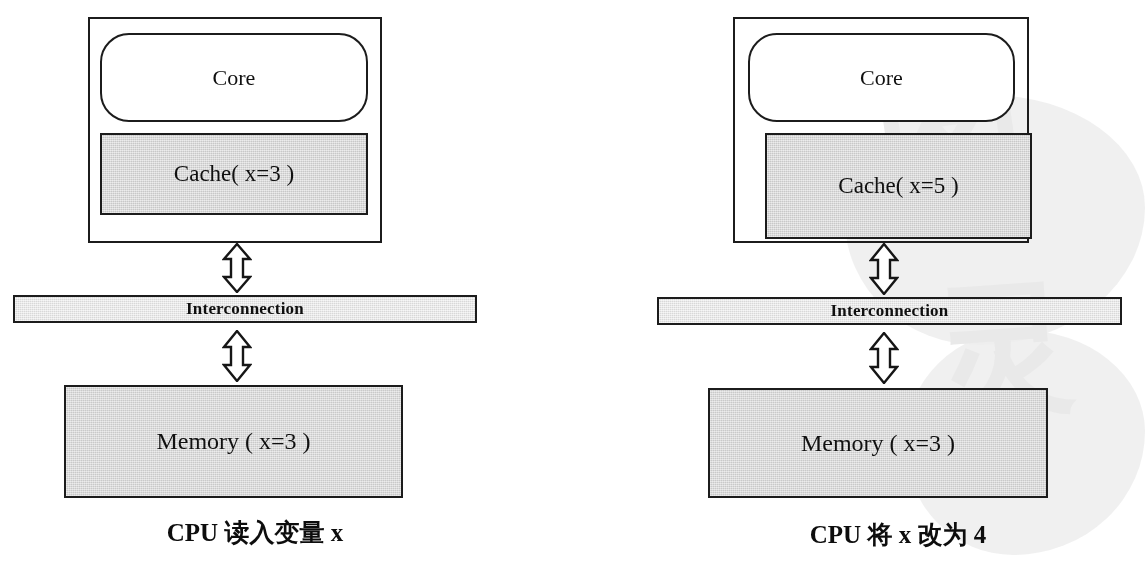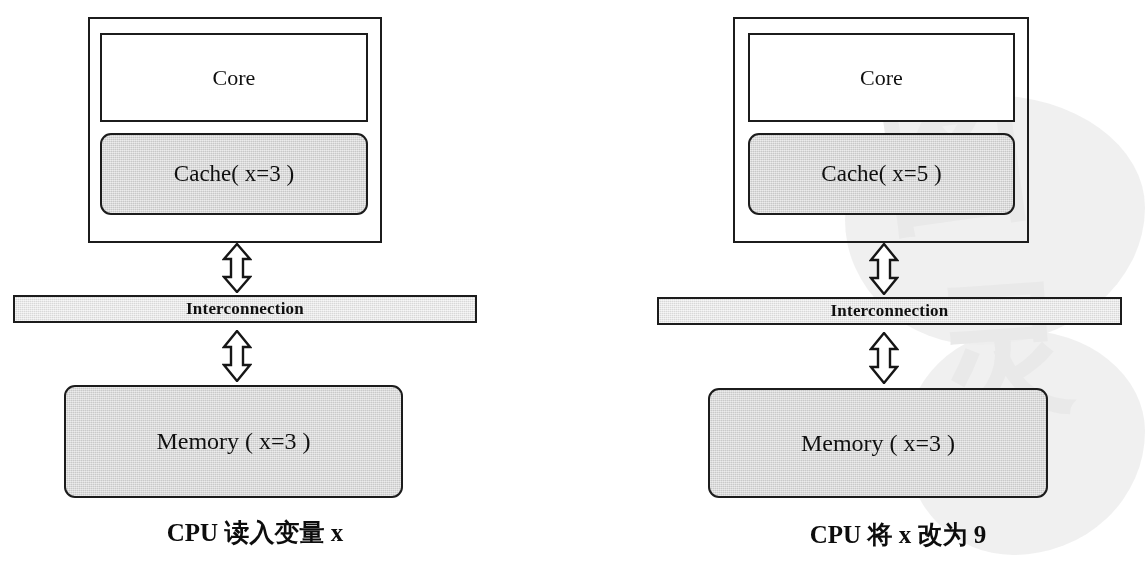--- a/index.html
+++ b/index.html
@@ -76,33 +76,32 @@
     font-family: "Liberation Serif", "DejaVu Serif", serif;
     color: #101010;
     white-space: nowrap;
   }
   .node.white { background: #ffffff; }
   .node.gray  {
     background: #d6d6d6;
     background-image:
       repeating-linear-gradient(0deg,   rgba(255,255,255,.35) 0 1px, rgba(0,0,0,.035) 1px 2px),
       repeating-linear-gradient(90deg,  rgba(255,255,255,.3)  0 1px, rgba(0,0,0,.03)  1px 2px);
-    border-radius: 11px;
   }
   .node.lightgray {
     background: #e4e4e4;
     background-image:
       repeating-linear-gradient(0deg,  rgba(255,255,255,.45) 0 1px, rgba(0,0,0,.03) 1px 2px),
       repeating-linear-gradient(90deg, rgba(255,255,255,.4)  0 1px, rgba(0,0,0,.025) 1px 2px);
   }
 
   .node .lbl { position: relative; z-index: 2; }
 
   
-  .t-core  { font-size: 22px; }
+  .t-core  { font-size: 22px; border-radius: 29px; }
   .t-cache { font-size: 23px; }
   .t-inter { font-size: 17px; font-weight: 700; letter-spacing: .2px; }
   .t-mem   { font-size: 24px; }
 
   
   .arrow {
     position: absolute;
     z-index: 3;
   }
   .arrow svg { display: block; }
@@ -166,21 +165,21 @@
   </div>
 
   <div class="group right">
 
     <div class="cpu-box" style="left:160px; top:17px; width:296px; height:226px;"></div>
 
     <div class="node white t-core" style="left:175px; top:33px; width:267px; height:89px;">
       <span class="lbl">Core</span>
     </div>
 
-    <div class="node gray t-cache" style="left:175px; top:133px; width:267px; height:82px;">
+    <div class="node gray t-cache" style="left:192px; top:133px; width:267px; height:106px;">
       <span class="lbl">Cache( x=5 )</span>
     </div>
 
     <div class="arrow" style="left:296px; top:243px; width:30px; height:52px;">
       <svg width="30" height="52" viewBox="0 0 30 52">
         <polygon points="15,1 28,17 21,17 21,35 28,35 15,51 2,35 9,35 9,17 2,17" fill="#ffffff" stroke="#161616" stroke-width="2.4" stroke-linejoin="miter"></polygon>
       </svg>
     </div>
 
     <div class="node lightgray t-inter" style="left:84px; top:297px; width:465px; height:28px;">
@@ -190,16 +189,16 @@
     <div class="arrow" style="left:296px; top:332px; width:30px; height:52px;">
       <svg width="30" height="52" viewBox="0 0 30 52">
         <polygon points="15,1 28,17 21,17 21,35 28,35 15,51 2,35 9,35 9,17 2,17" fill="#ffffff" stroke="#161616" stroke-width="2.4" stroke-linejoin="miter"></polygon>
       </svg>
     </div>
 
     <div class="node gray t-mem" style="left:135px; top:388px; width:340px; height:110px;">
       <span class="lbl">Memory  ( x=3 )</span>
     </div>
 
-    <div class="caption" style="left:70px; top:518px; width:470px;">CPU 将 x 改为 9</div>
+    <div class="caption" style="left:70px; top:518px; width:470px;">CPU 将 x 改为 4</div>
   </div>
 
 </div>
 
 </body></html>

